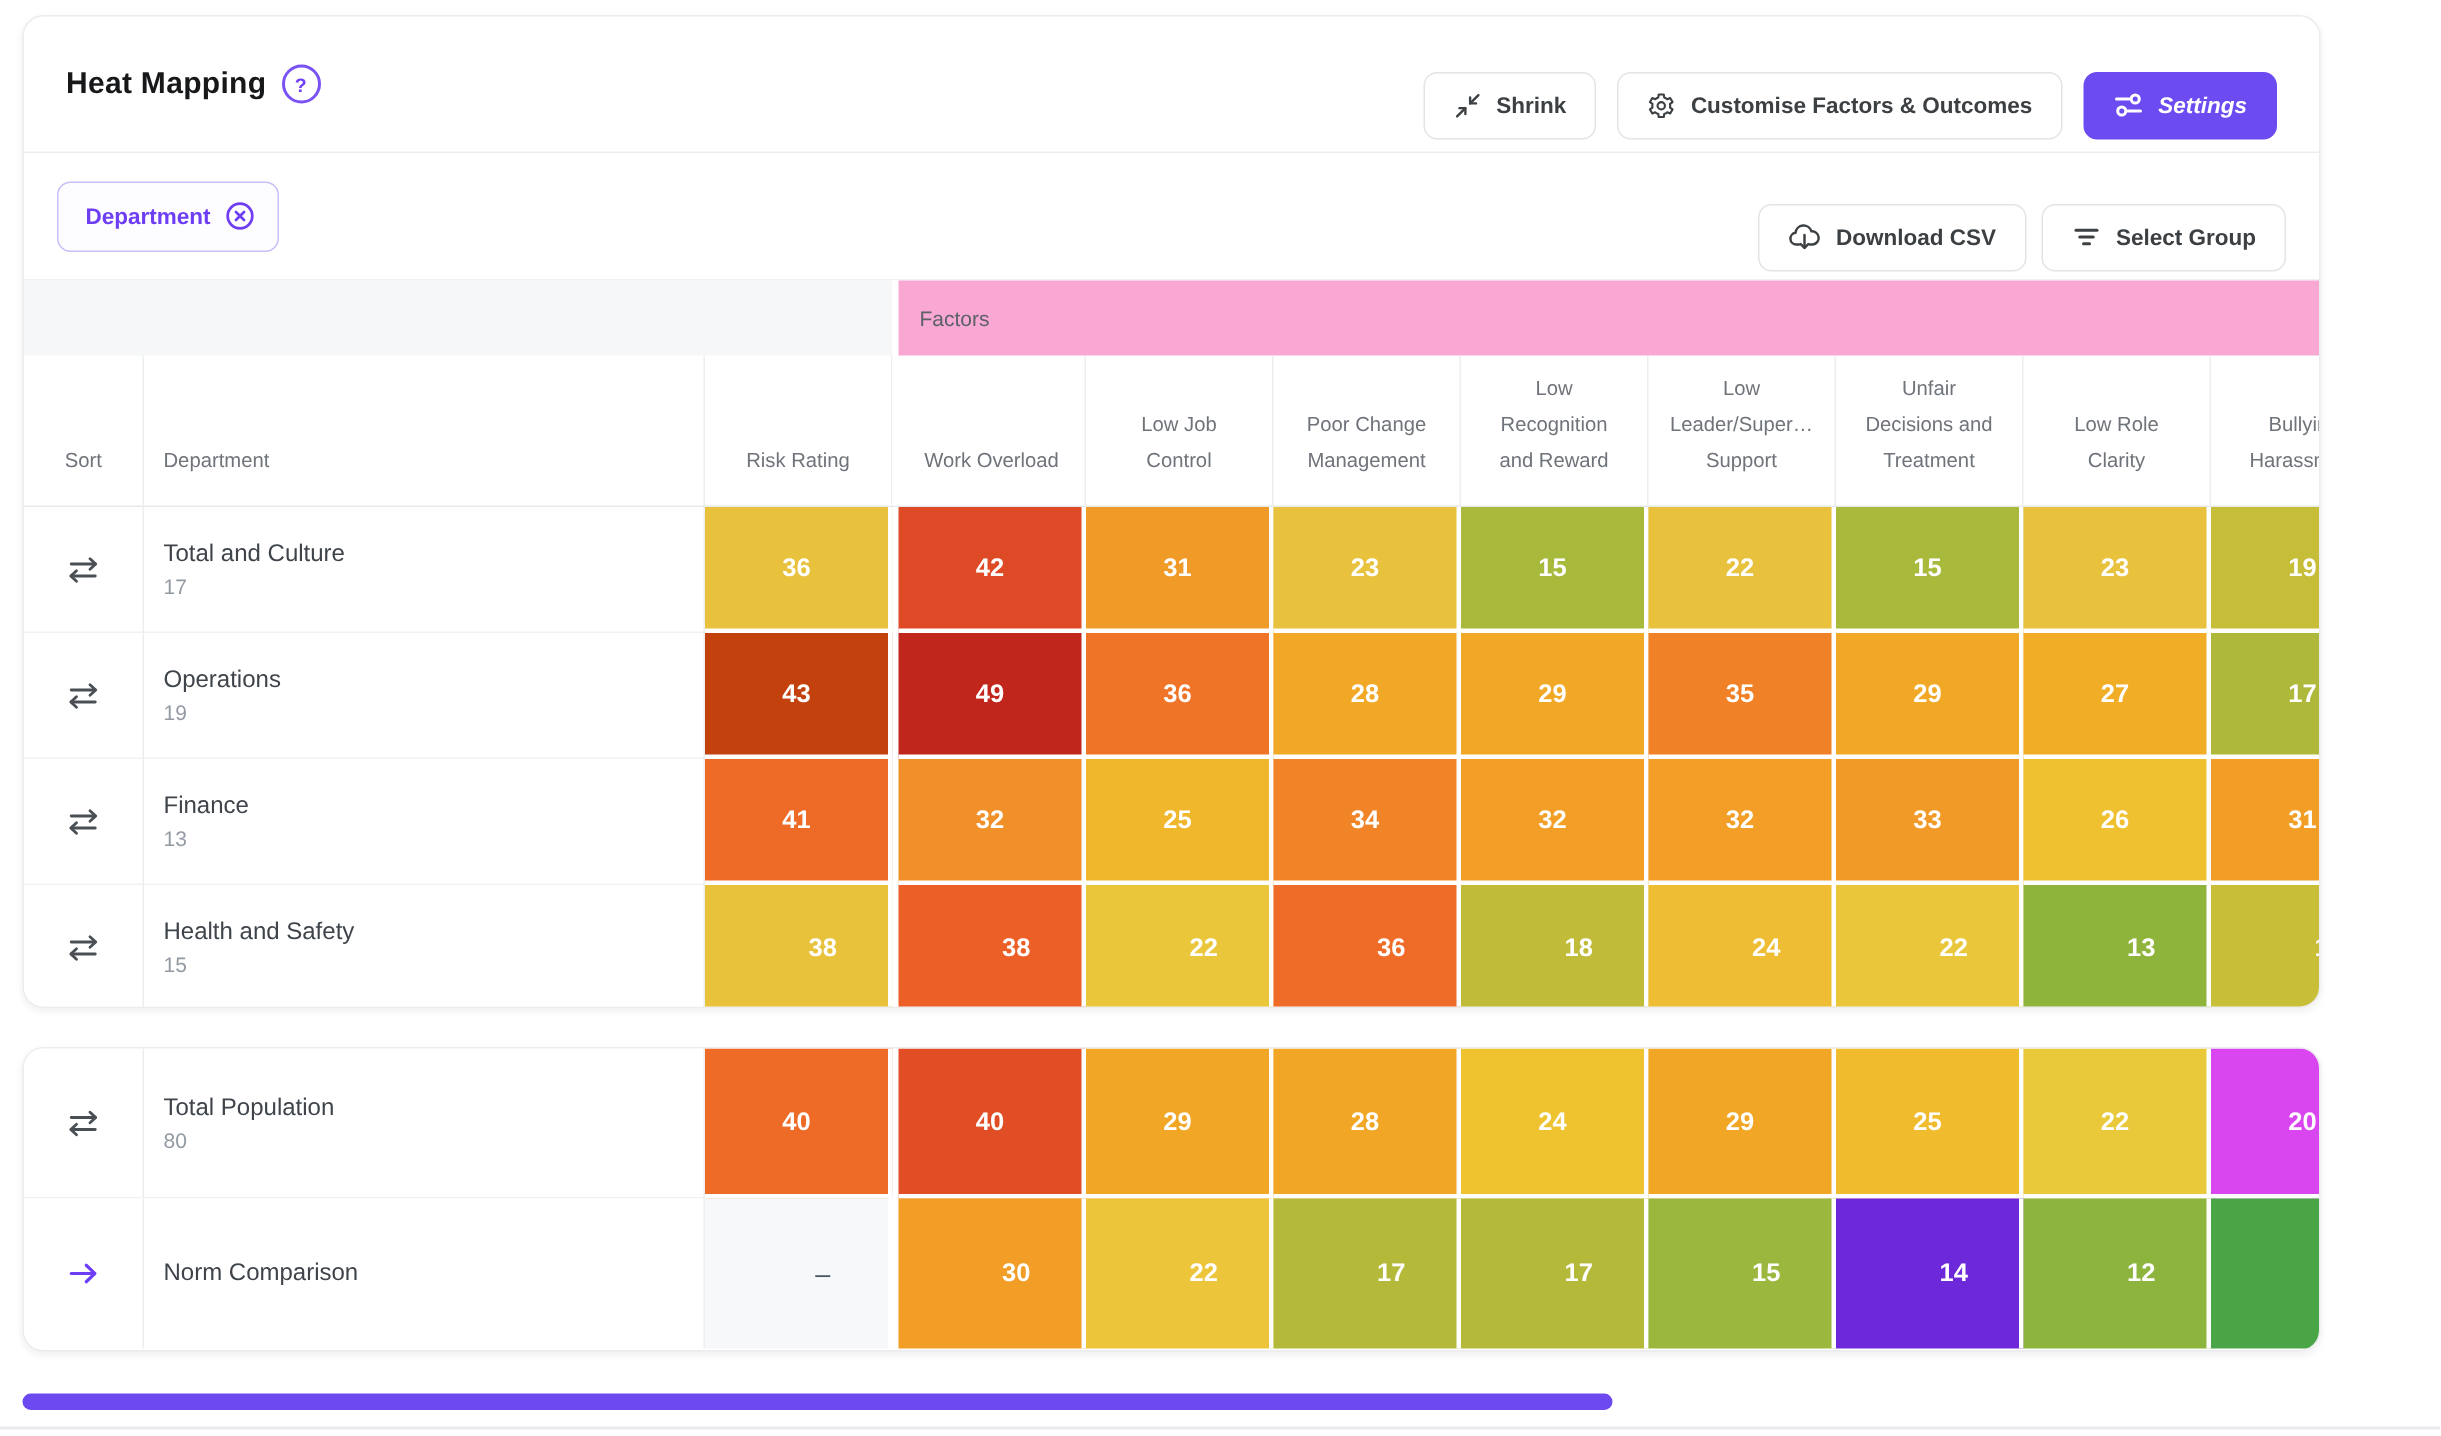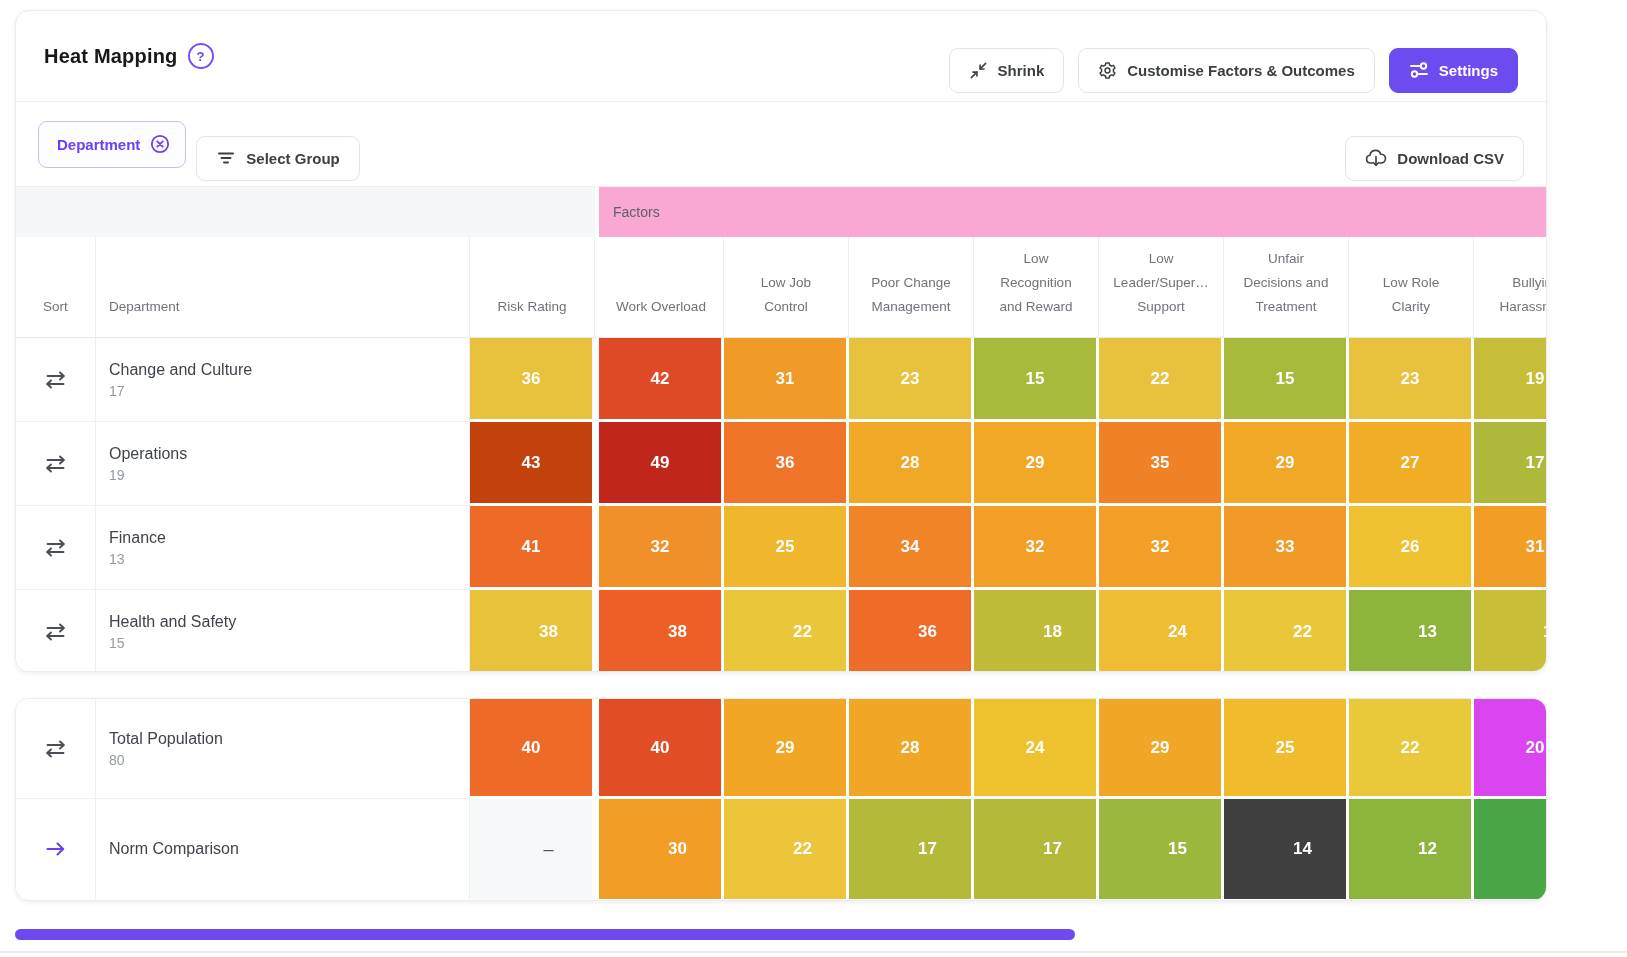--- a/index.html
+++ b/index.html
@@ -15,21 +15,21 @@
   #summary-card{top:698px;height:201px;}
 
   
   .hm-header{height:90px;display:flex;align-items:center;padding:0 28px;border-bottom:1px solid #ededf0;}
   .hm-title{font-size:20px;font-weight:700;color:#17181a;letter-spacing:.2px;}
   .help-badge{width:22px;height:22px;border-radius:50%;border:2px solid #7a52f4;color:#6d3ef3;
     font-size:13px;font-weight:700;display:flex;align-items:center;justify-content:center;margin-left:10px;cursor:pointer;}
   .hm-header .btns{margin-left:auto;display:flex;gap:14px;}
   .btn{height:45px;display:flex;align-items:center;gap:10px;padding:0 19px;border:1px solid #e3e4e8;
     border-radius:9px;background:#fff;font-size:15px;font-weight:600;color:#3c4043;cursor:pointer;white-space:nowrap;margin-top:28px;}
-  .btn.primary{background:#6C4BF0;border-color:#6C4BF0;color:#fff;}
+  .btn.primary{background:#6C4BF0;border-color:#6C4BF0;color:#fff;font-style:italic;}
 
   
   .filter-row{height:84px;display:flex;align-items:center;padding:0 22px;gap:10px;}
   .chip{height:45px;display:flex;align-items:center;gap:9px;padding:0 14px 0 18px;border:1px solid #cbbdf8;
     border-radius:9px;background:#fdfcff;font-size:15px;font-weight:600;color:#6d3ef3;cursor:pointer;}
   .push-right{margin-left:auto;}
 
   
   .grouprow{display:flex;height:50px;border-top:1px solid #f0f0f2;}
   .g-left{width:579px;background:#f6f7f8;}
@@ -111,39 +111,39 @@
   <div class="filter-row">
     <div class="chip">
       <span>Department</span>
       <span class="icon-btn">
         <svg width="22" height="22" viewBox="0 0 22 22" fill="none" stroke="#6d3ef3" stroke-width="1.8">
             <circle cx="11" cy="11" r="8.2"></circle>
             <path d="M8.3 8.3 L13.7 13.7 M13.7 8.3 L8.3 13.7" stroke-linecap="round"></path>
           </svg>
       </span>
     </div>
+    <button class="btn push-right">
+      <span class="icon-btn">
+        <svg width="22" height="20" viewBox="0 0 24 22" fill="none" stroke="#3c4043" stroke-width="1.8" stroke-linecap="round" stroke-linejoin="round">
+            <path d="M8 16.5 H6 a4.3 4.3 0 0 1-.6-8.56 6 6 0 0 1 11.7-1.1A4.6 4.6 0 0 1 18 16.5 h-2"></path>
+            <path d="M12 9.5 V18.8"></path>
+            <path d="M9.2 16.2 L12 19 L14.8 16.2"></path>
+          </svg>
+      </span>
+      <span>Download CSV</span>
+    </button>
     <button class="btn">
       <span class="icon-btn">
         <svg width="20" height="16" viewBox="0 0 20 16" fill="none" stroke="#3c4043" stroke-width="2" stroke-linecap="round">
             <path d="M3 3.5 H17"></path>
             <path d="M5.5 8 H14.5"></path>
             <path d="M8 12.5 H12"></path>
           </svg>
       </span>
       <span>Select Group</span>
-    </button>
-    <button class="btn push-right">
-      <span class="icon-btn">
-        <svg width="22" height="20" viewBox="0 0 24 22" fill="none" stroke="#3c4043" stroke-width="1.8" stroke-linecap="round" stroke-linejoin="round">
-            <path d="M8 16.5 H6 a4.3 4.3 0 0 1-.6-8.56 6 6 0 0 1 11.7-1.1A4.6 4.6 0 0 1 18 16.5 h-2"></path>
-            <path d="M12 9.5 V18.8"></path>
-            <path d="M9.2 16.2 L12 19 L14.8 16.2"></path>
-          </svg>
-      </span>
-      <span>Download CSV</span>
     </button>
   </div>
 
   <div>
     <div class="grouprow">
       <div class="g-left"></div>
       <div class="spacer"></div>
       <div class="g-right">Factors</div>
     </div>
     <div class="hrow">
@@ -157,21 +157,21 @@
         <div class="hm-row" style="height: 84px;">
           <div class="left c-sort icon-btn">
             <svg width="25" height="20" viewBox="0 0 25 20" fill="none" stroke="#4a4f55" stroke-width="1.9" stroke-linecap="round" stroke-linejoin="round">
               <path d="M4.5 6 H20.5"></path>
               <path d="M17 2.5 L20.8 6 L17 9.5"></path>
               <path d="M20.5 14 H4.5"></path>
               <path d="M8 10.5 L4.2 14 L8 17.5"></path>
             </svg>
           </div>
           <div class="left c-dept dept-box">
-            <div class="dname">Change and Culture</div>
+            <div class="dname">Total and Culture</div>
             <div class="dcount">17</div>
           </div>
           <div class="heatcell c-risk" style="background: rgb(232, 193, 61);">36</div>
           <div class="spacer"></div>
           <div class="heatcell c-f" style="background: rgb(222, 74, 38);">42</div>
           <div class="heatcell c-f" style="background: rgb(240, 154, 40);">31</div>
           <div class="heatcell c-f" style="background: rgb(232, 193, 61);">23</div>
           <div class="heatcell c-f" style="background: rgb(168, 185, 59);">15</div>
           <div class="heatcell c-f" style="background: rgb(232, 193, 61);">22</div>
           <div class="heatcell c-f" style="background: rgb(168, 185, 59);">15</div>
@@ -290,21 +290,21 @@
         <div class="left c-dept dept-box">
           <div class="dname">Norm Comparison</div>
         </div>
         <div class="heatcell c-risk muted" style="background: rgb(247, 248, 250);">–</div>
         <div class="spacer"></div>
         <div class="heatcell c-f" style="background: rgb(242, 157, 38);">30</div>
         <div class="heatcell c-f" style="background: rgb(237, 197, 58);">22</div>
         <div class="heatcell c-f" style="background: rgb(181, 185, 58);">17</div>
         <div class="heatcell c-f" style="background: rgb(181, 185, 58);">17</div>
         <div class="heatcell c-f" style="background: rgb(156, 183, 61);">15</div>
-        <div class="heatcell c-f" style="background: #404040;">14</div>
+        <div class="heatcell c-f" style="background: #6d28d9;">14</div>
         <div class="heatcell c-f" style="background: rgb(141, 180, 61);">12</div>
         <div class="heatcell c-f" style="background: rgb(74, 165, 71);">7</div>
       </div>
     </div>
 </div>
 
 <div id="hscrollbar"></div>
 <div id="page-bottom-rule"></div>
 
 </body></html>

